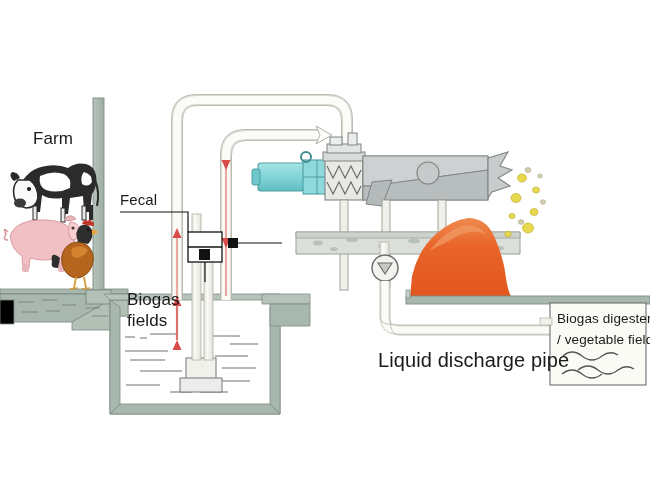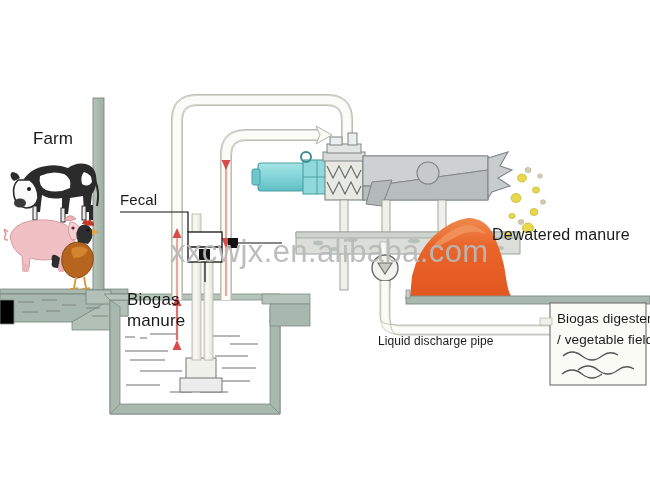--- a/index.html
+++ b/index.html
@@ -353,24 +353,22 @@
     </g>
 
   </svg>
 
   <div class="lbl" style="left:33px; top:128px; font-size:17px;">Farm</div>
 
   <div class="lbl" style="left:120px; top:190px;">Fecal</div>
 
 
   <div class="lbl" style="left:127px; top:289px; font-size:17px;">Biogas</div>
-  <div class="lbl" style="left:127px; top:310px; font-size:17px;">manure</div>
-
-  <div class="lbl" style="left:492px; top:225px; font-size:16px;">Dewatered manure</div>
-
-  <div class="lbl" style="left:378px; top:334px; font-size:12px;">Liquid discharge pipe</div>
+  <div class="lbl" style="left:127px; top:310px; font-size:17px;">fields</div>
+
+
+  <div class="lbl" style="left:378px; top:348px; font-size:20px;">Liquid discharge pipe</div>
 
   <div class="lbl" style="left:557px; top:310px; font-size:13.5px;">Biogas digester</div>
   <div class="lbl" style="left:557px; top:331px; font-size:13.5px;">/ vegetable fields</div>
 
-  <div class="wm" style="left:170px; top:234px;">xxcwjx.en.alibaba.com</div>
 
 </div>
 
 </body></html>

